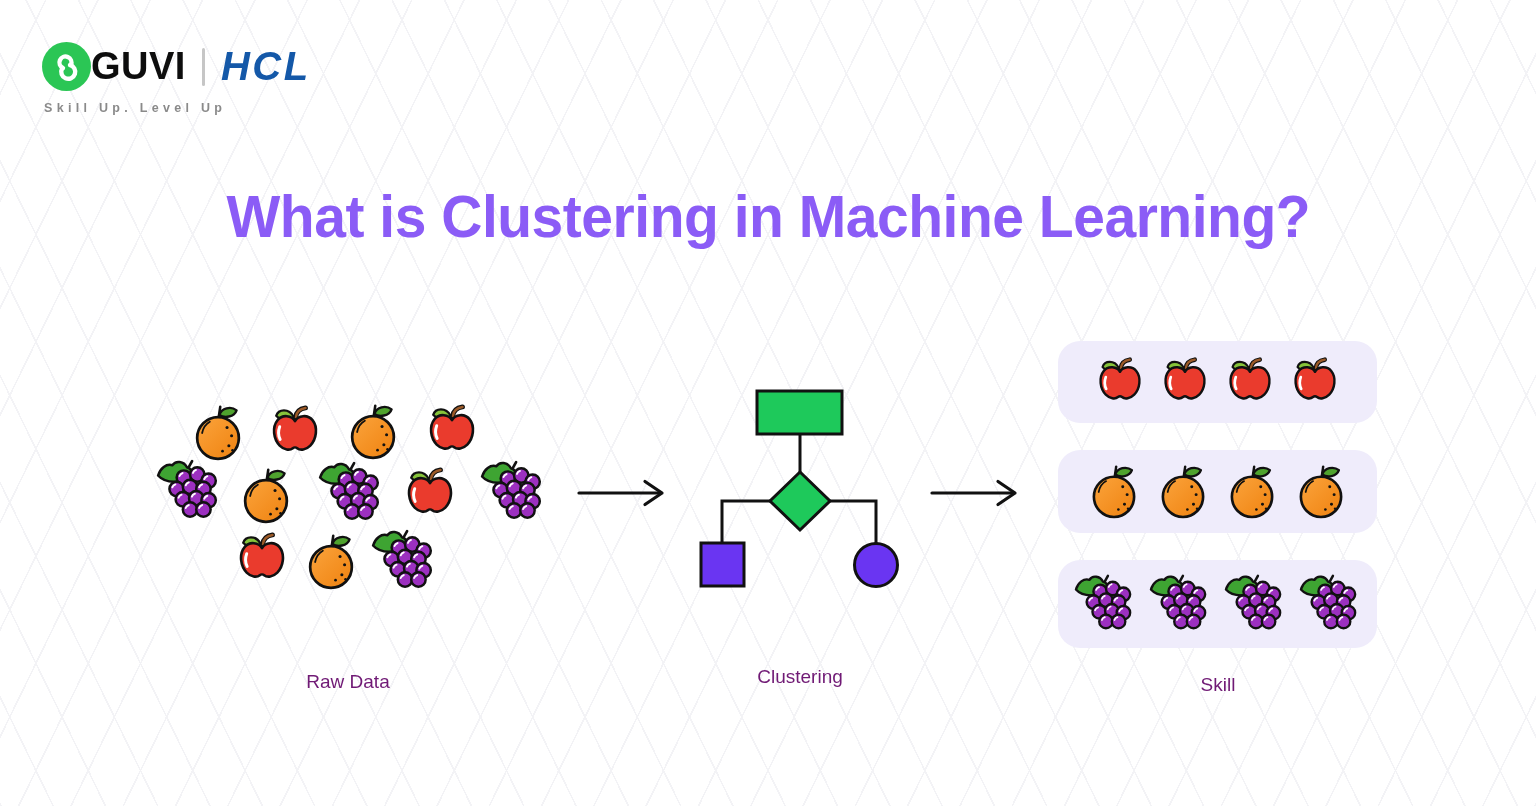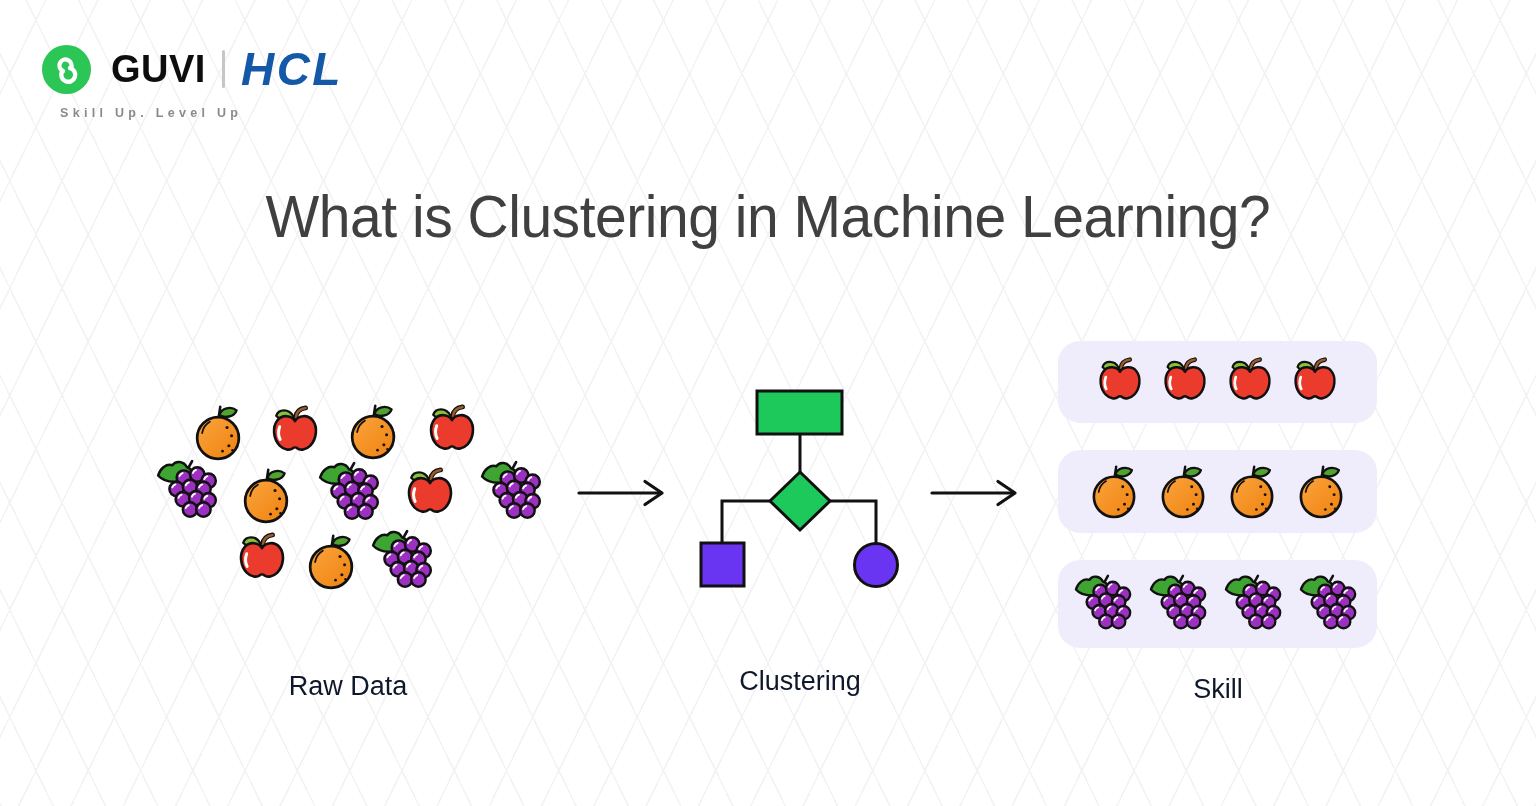--- a/index.html
+++ b/index.html
@@ -10,43 +10,43 @@
   .bg-pattern{
     position:absolute;inset:0;
     background-image:
       repeating-linear-gradient(64deg,#f3f3f6 0 1.6px,transparent 1.6px 47px),
       repeating-linear-gradient(-64deg,#f3f3f6 0 1.6px,transparent 1.6px 47px);
   }
   
   .brand{position:absolute;left:42px;top:42px}
   .brand-row{display:flex;align-items:center}
   .guvi-mark{width:49px;height:49px;display:block}
-  .guvi-word{font-size:38px;font-weight:700;color:#0d0d0d;letter-spacing:.5px;margin-left:20px}
+  .guvi-word{font-size:38px;font-weight:700;color:#0d0d0d;letter-spacing:.5px;margin-left:0}
   .brand-divider{width:3px;height:38px;background:#c6c6c6;margin:0 16px;border-radius:2px}
-  .hcl-word{font-size:46px;font-weight:800;font-style:italic;color:var(--hcl-blue,#1458A8);letter-spacing:2.5px}
-  .tagline{margin-top:10px;margin-left:18px;font-size:12.5px;font-weight:600;letter-spacing:4.3px;color:#8a8a8a}
+  .hcl-word{font-size:40px;font-weight:800;font-style:italic;color:var(--hcl-blue,#1458A8);letter-spacing:2.5px}
+  .tagline{margin-top:10px;margin-left:2px;font-size:12.5px;font-weight:600;letter-spacing:4.3px;color:#8a8a8a}
   
   .title{position:absolute;top:182px;left:0;width:100%;text-align:center;margin:0;
-    font-size:60px;font-weight:400;color:#404040;letter-spacing:-.5px}
+    font-size:60px;font-weight:700;color:#8b5cf6;letter-spacing:-.5px}
   .title>span{display:inline-block;transform:scaleX(.95)}
   
   .raw-field{position:absolute;inset:0;pointer-events:none}
   .fruit{position:absolute}
   
   .algorithm-svg{position:absolute;left:660px;top:385px;width:260px;height:215px}
   
   .arrow{position:absolute;width:92px;height:30px}
   .arrow-1{left:577px;top:478px}
   .arrow-2{left:930px;top:478px}
   
   .output-panels{position:absolute;left:1058px;top:341px;width:319px;display:flex;flex-direction:column;gap:27px}
   .panel{background:var(--panel-lavender,#EFECFB);border-radius:22px;
     display:flex;align-items:center;justify-content:center;gap:13px}
   
-  .cap-label{position:absolute;transform:translateX(-50%);font-size:27px;color:#0f172a;white-space:nowrap}
+  .cap-label{position:absolute;transform:translateX(-50%);font-size:19px;color:#701a75;white-space:nowrap}
   .cap-raw{left:348px;top:671px}
   .cap-algo{left:800px;top:666px}
   .cap-out{left:1218px;top:674px}
   .svg-defs{position:absolute;width:0;height:0;overflow:hidden}
 </style>
 </head>
 <body>
 
 <svg class="svg-defs" aria-hidden="true">
   <defs>

